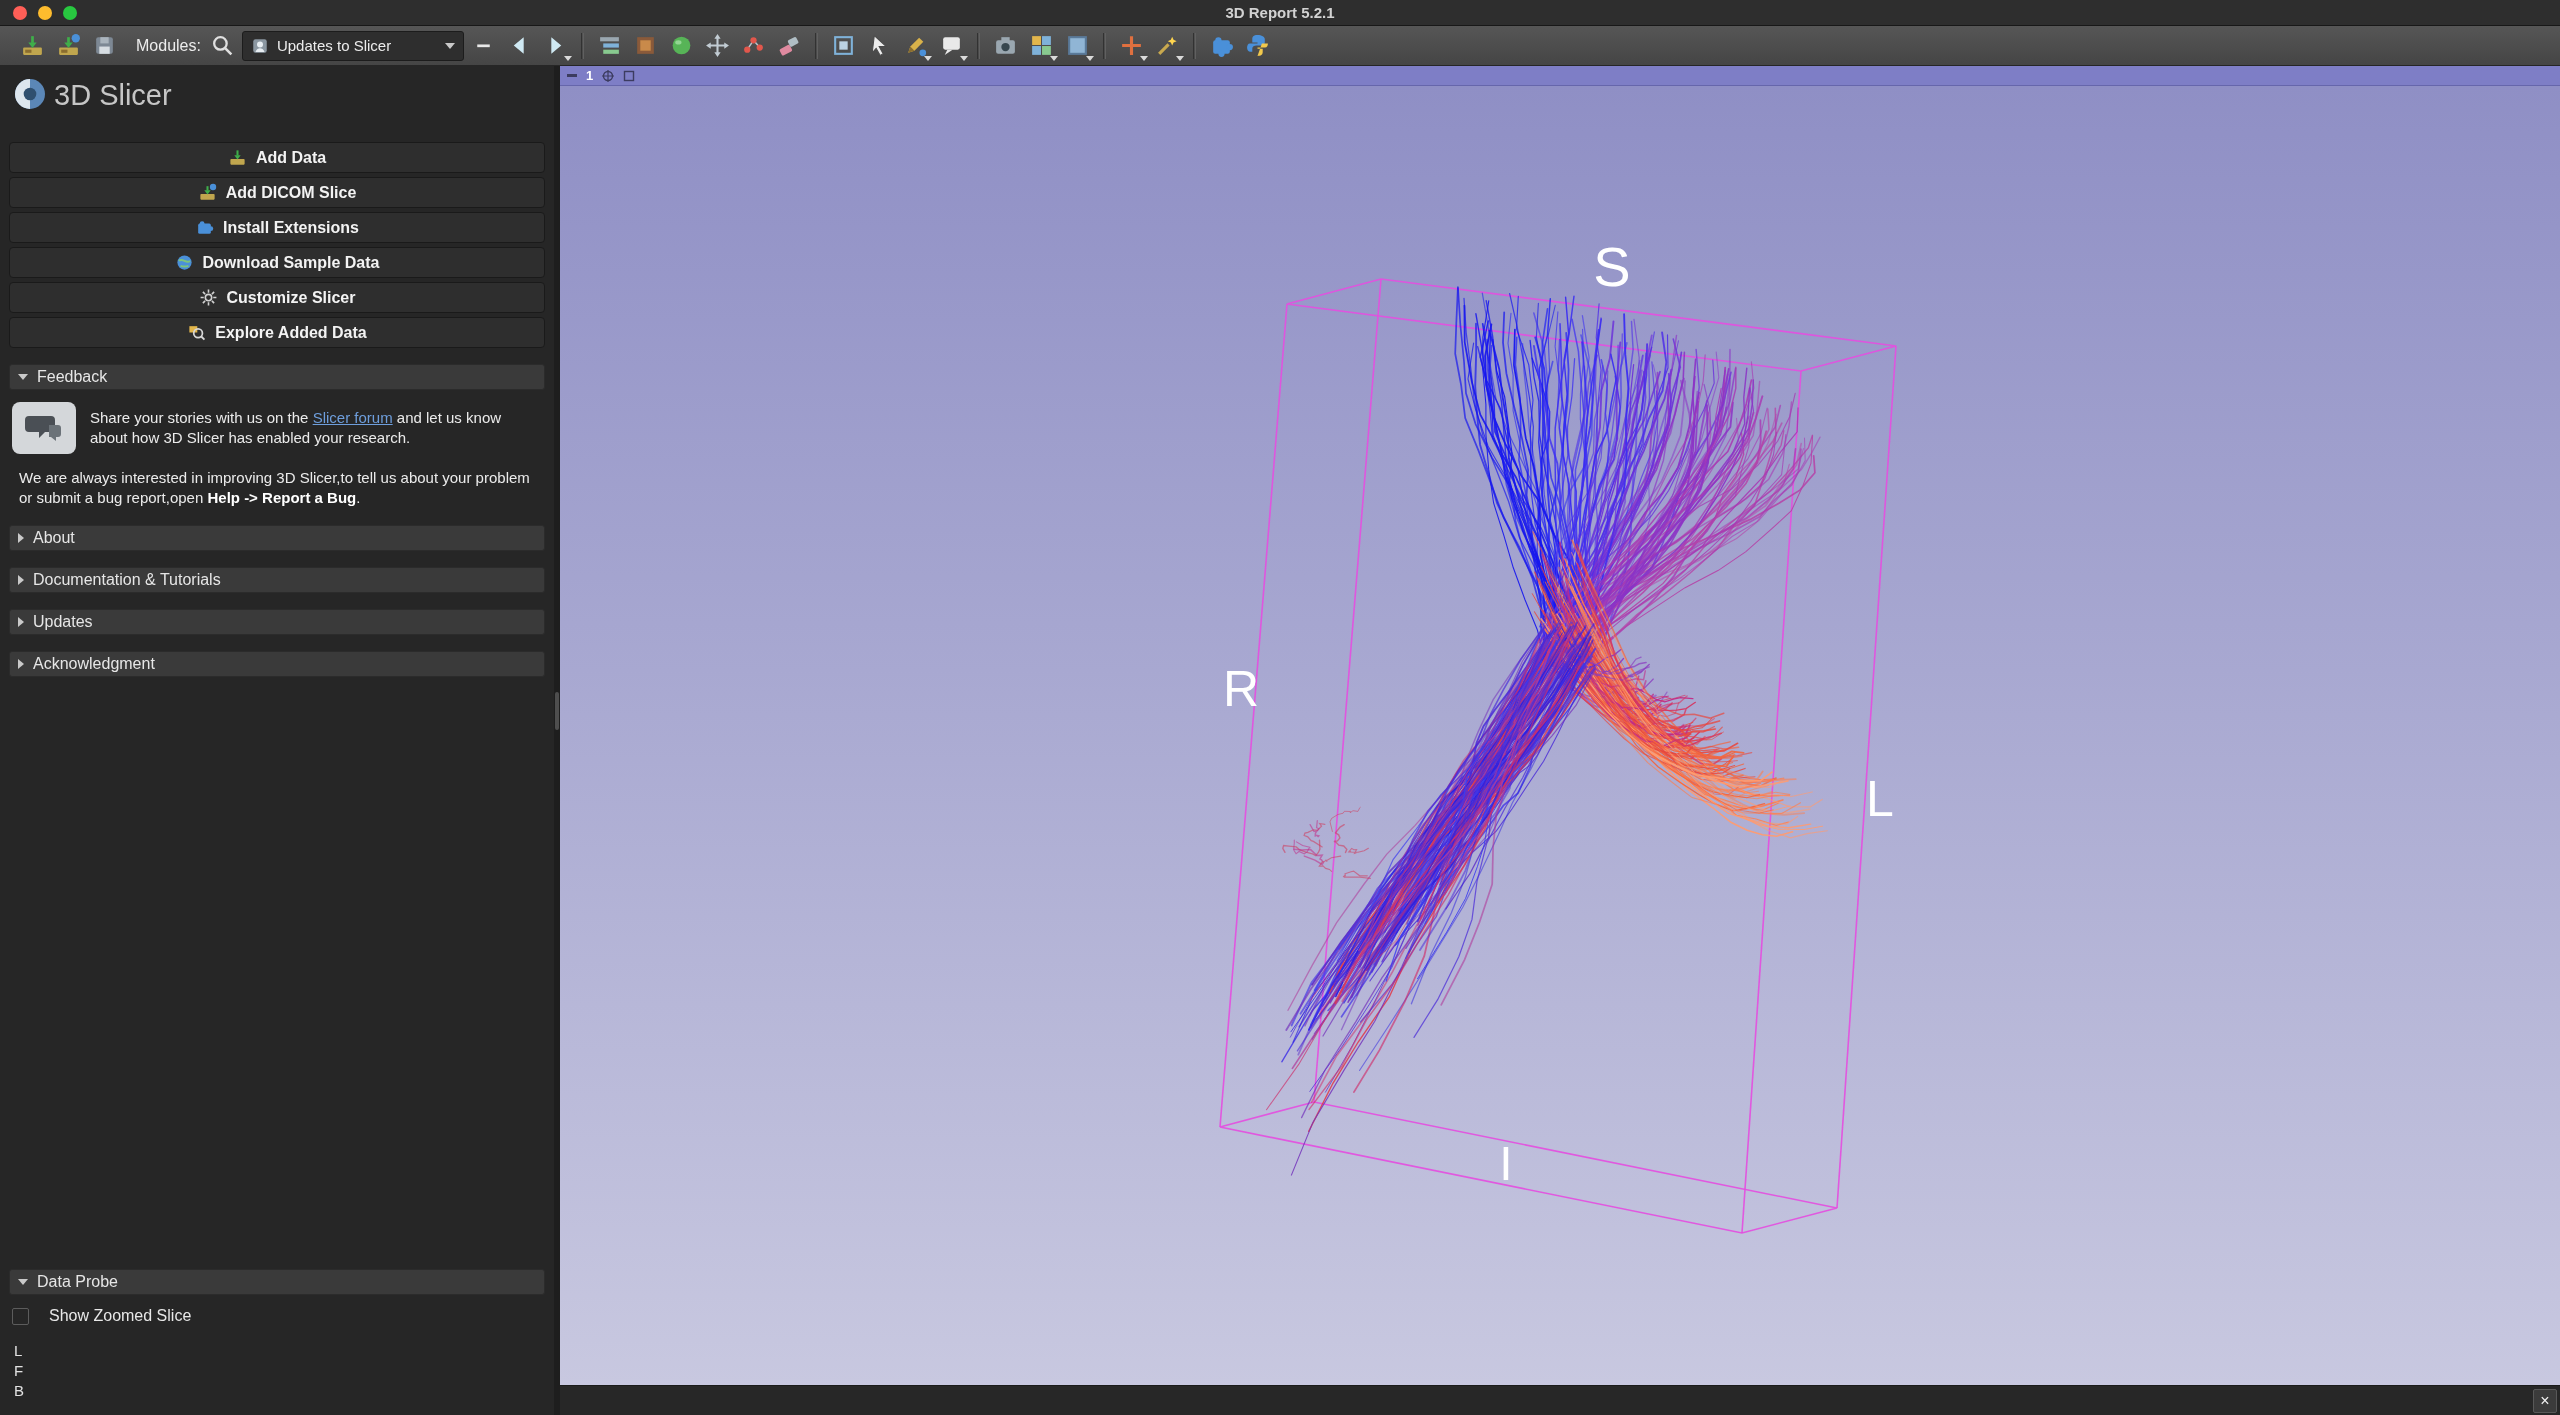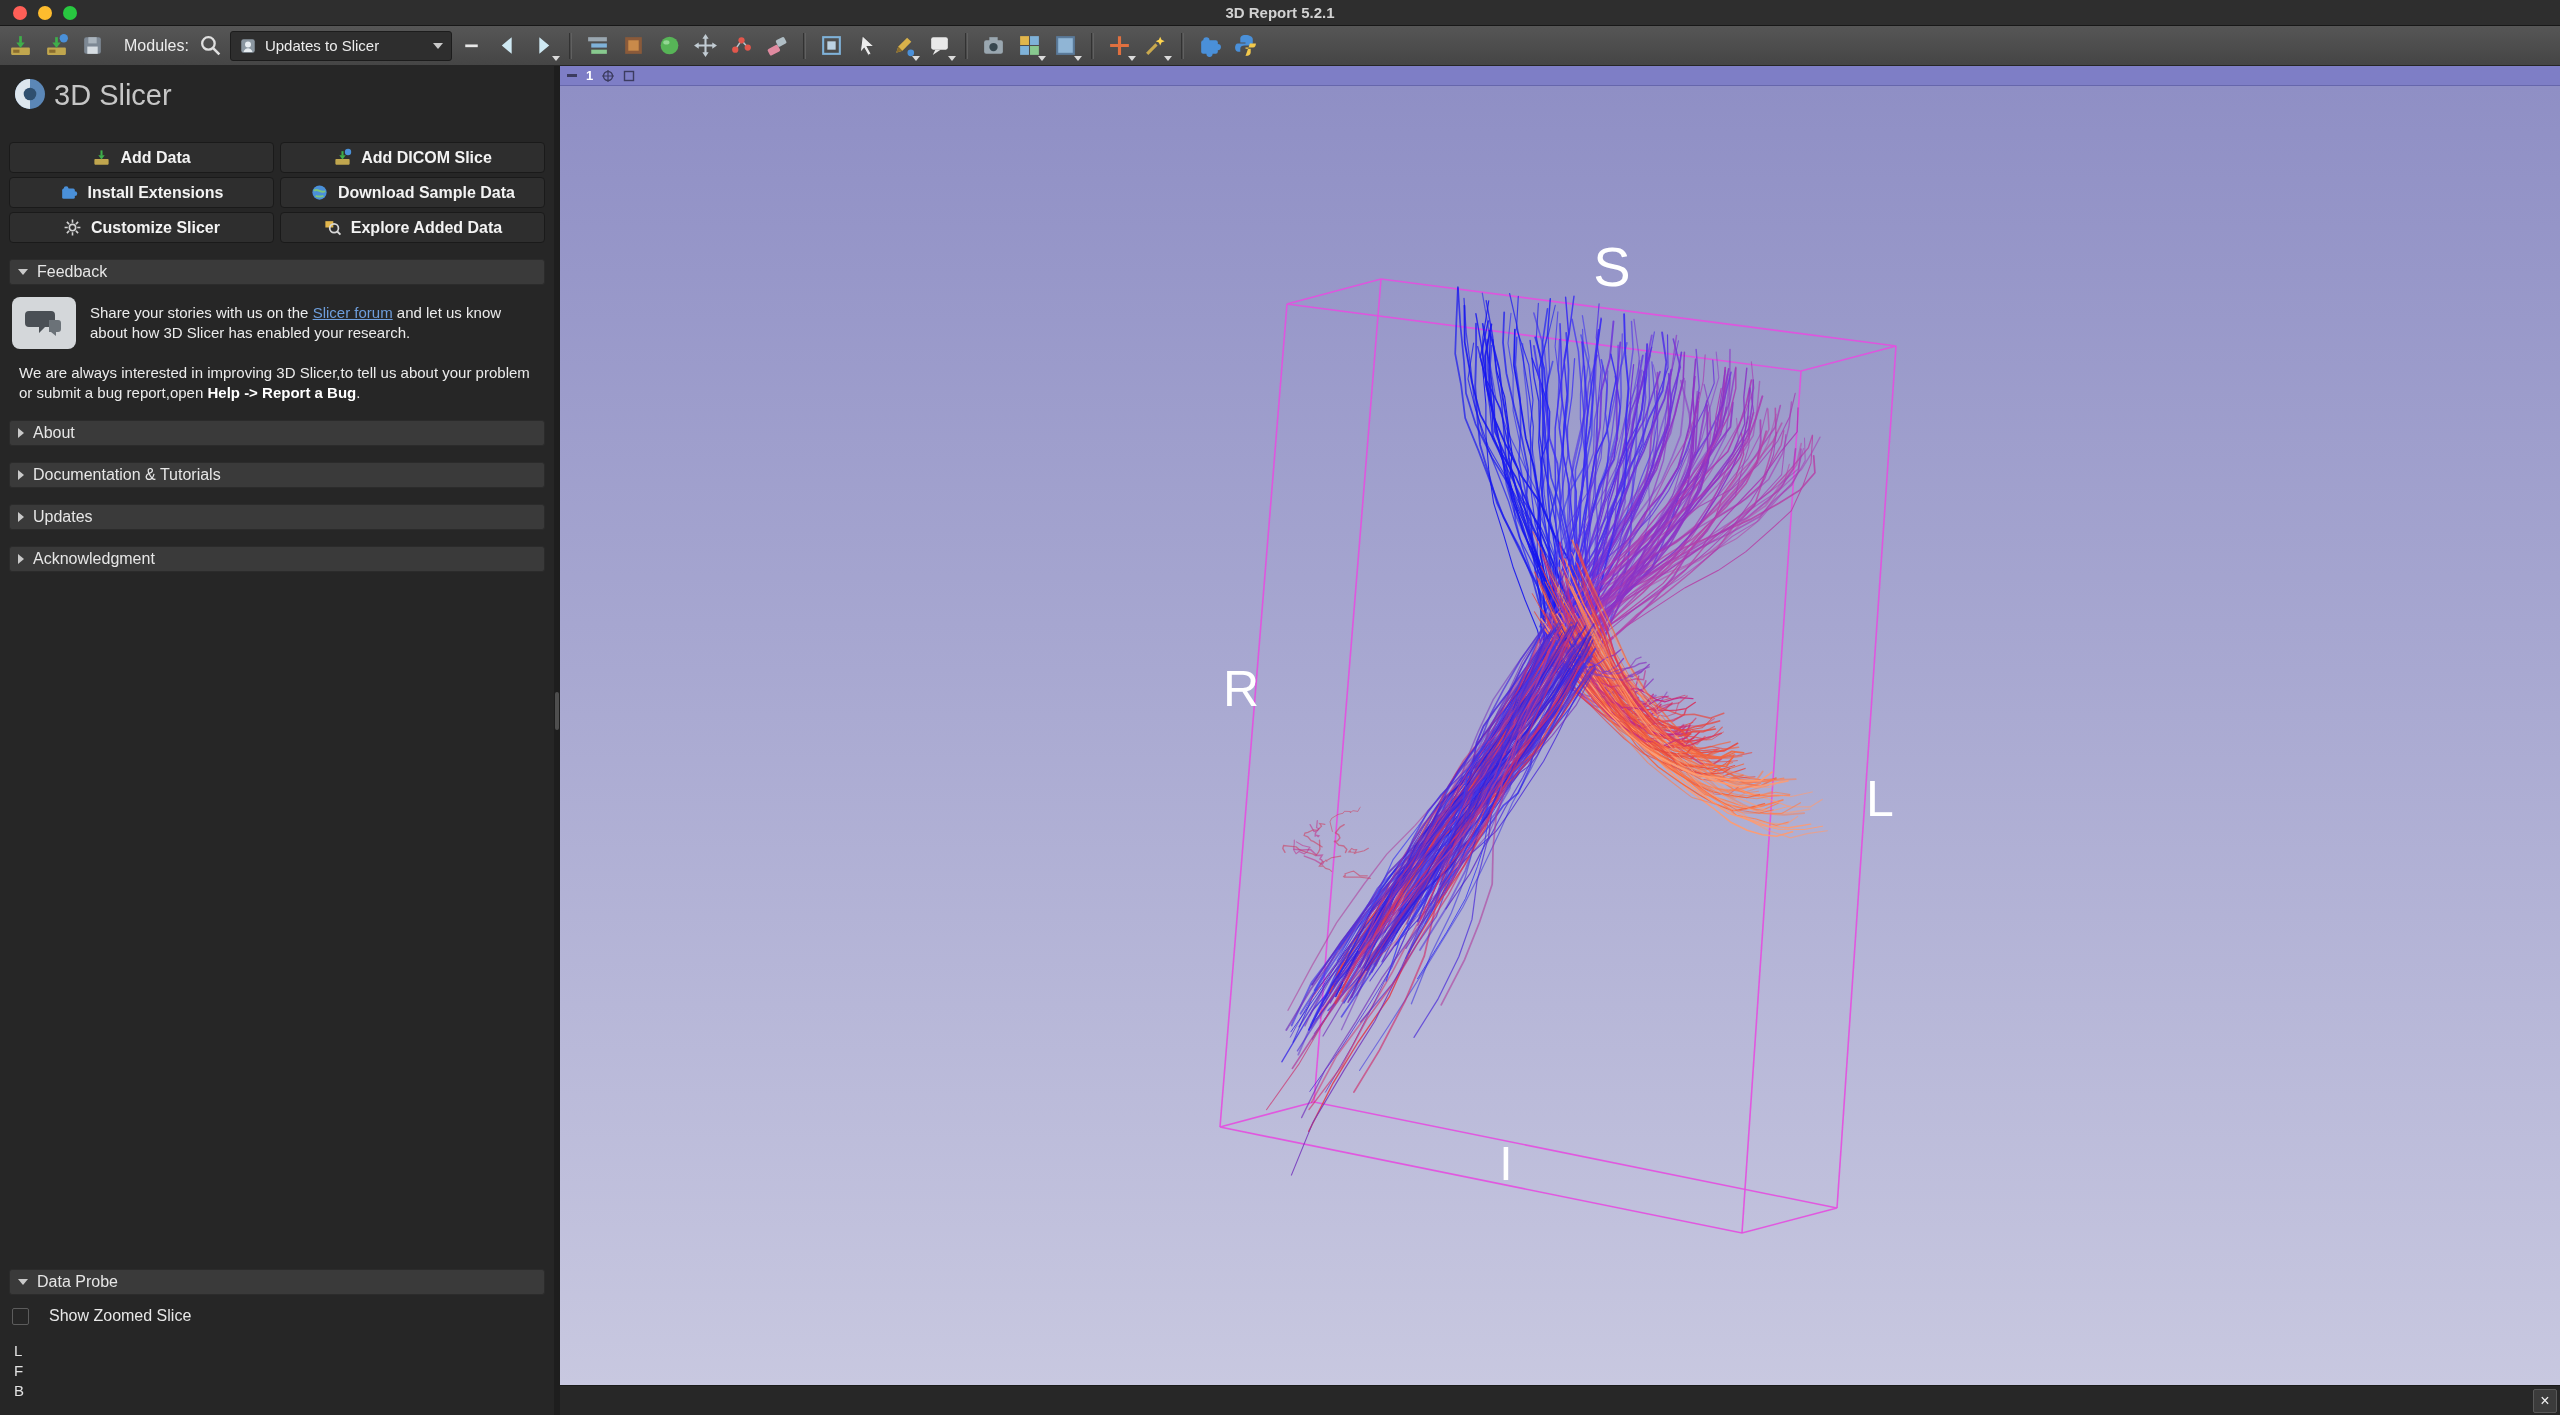--- a/index.html
+++ b/index.html
@@ -7,41 +7,41 @@
   .app{position:relative;width:2560px;height:1415px;display:flex;flex-direction:column;}
 
   
   .titlebar{height:26px;background:#2e2e2e;border-bottom:1px solid #181818;display:flex;align-items:center;justify-content:center;position:relative;flex:none;}
   .traffic{position:absolute;left:13px;top:0;height:100%;display:flex;align-items:center;gap:11px;}
   .tl{width:14px;height:14px;border-radius:50%;display:inline-block;}
   .tl.red{background:#ff5f57}.tl.yellow{background:#febc2e}.tl.green{background:#28c840}
   .win-title{font-size:15px;color:#d2d2d2;font-weight:bold;}
 
   
-  .toolbar{height:40px;background:linear-gradient(#565656,#454545);border-bottom:1px solid #262626;display:flex;align-items:center;padding:0 4px;gap:3px;flex:none;}
+  .toolbar{height:40px;background:linear-gradient(#565656,#454545);border-bottom:1px solid #262626;display:flex;align-items:center;padding:0 16px;gap:3px;flex:none;}
   .tbtn{width:33px;height:33px;border-radius:3px;display:flex;align-items:center;justify-content:center;position:relative;flex:none;}
   .tbtn svg{width:25px;height:25px;}
   .caret{position:absolute;right:0;bottom:1px;width:0;height:0;border-left:4px solid transparent;border-right:4px solid transparent;border-top:5px solid #dadada;}
   .tsep{width:3px;height:26px;margin:0 6px;border-left:1px solid #323232;border-right:1px solid #606060;flex:none;}
   .modules-label{color:#ececec;font-size:16px;margin:0 2px 0 12px;flex:none;}
   .combo{width:222px;height:30px;background:#2e2e2e;border:1px solid #1c1c1c;border-radius:3px;display:flex;align-items:center;gap:8px;padding:0 8px;color:#ececec;font-size:15px;flex:none;}
   .combo .combo-caret{margin-left:auto;width:0;height:0;border-left:5px solid transparent;border-right:5px solid transparent;border-top:6px solid #c9c9c9;}
 
   
   .main{flex:1;display:flex;min-height:0;}
   .sidebar{width:554px;background:#262626;display:flex;flex-direction:column;flex:none;overflow:hidden;}
   .splitter{width:6px;background:#1e1e1e;position:relative;flex:none;}
   .splitter .grip{position:absolute;left:1px;top:626px;width:4px;height:38px;background:#4e4e4e;border-radius:2px;}
 
   
   .logo-row{display:flex;align-items:flex-end;gap:6px;margin:10px 0 4px 12px;}
   .logo-row svg{width:36px;height:36px;}
   .app-name{font-size:29px;color:#c6c6c6;}
   .module-title{font-size:48px;color:#dcdcdc;margin:2px 0 0 66px;}
-  .btn-grid{display:grid;grid-template-columns:1fr 1fr;gap:4px 6px;margin:26px 9px 0;}
+  .btn-grid{display:grid;grid-template-columns:1fr;gap:4px 6px;margin:26px 9px 0;}
   .wbtn{height:31px;background:#2e2e2e;border:1px solid #1a1a1a;border-radius:4px;color:#f3f3f3;font-size:16px;font-weight:bold;display:flex;align-items:center;justify-content:center;gap:9px;cursor:default;}
   .wbtn svg{width:19px;height:19px;flex:none;}
   .sect{height:26px;background:#3a3a3a;border:1px solid #2b2b2b;border-radius:3px;margin:16px 9px 0;display:flex;align-items:center;gap:9px;padding:0 8px;color:#e6e6e6;font-size:16px;flex:none;}
   .tri-down{width:0;height:0;border-left:5px solid transparent;border-right:5px solid transparent;border-top:6px solid #c9c9c9;flex:none;}
   .tri-right{width:0;height:0;border-top:5px solid transparent;border-bottom:5px solid transparent;border-left:6px solid #c9c9c9;flex:none;}
   .fb-body{padding:12px 12px 0;}
   .fb-row{display:flex;gap:14px;align-items:center;}
   .fb-icon{width:64px;height:52px;background:#d4d7da;border-radius:8px;display:flex;align-items:center;justify-content:center;flex:none;}
   .fb-icon svg{width:42px;height:34px;}
   .fb-text{font-size:15px;line-height:1.35;color:#ebebeb;}

